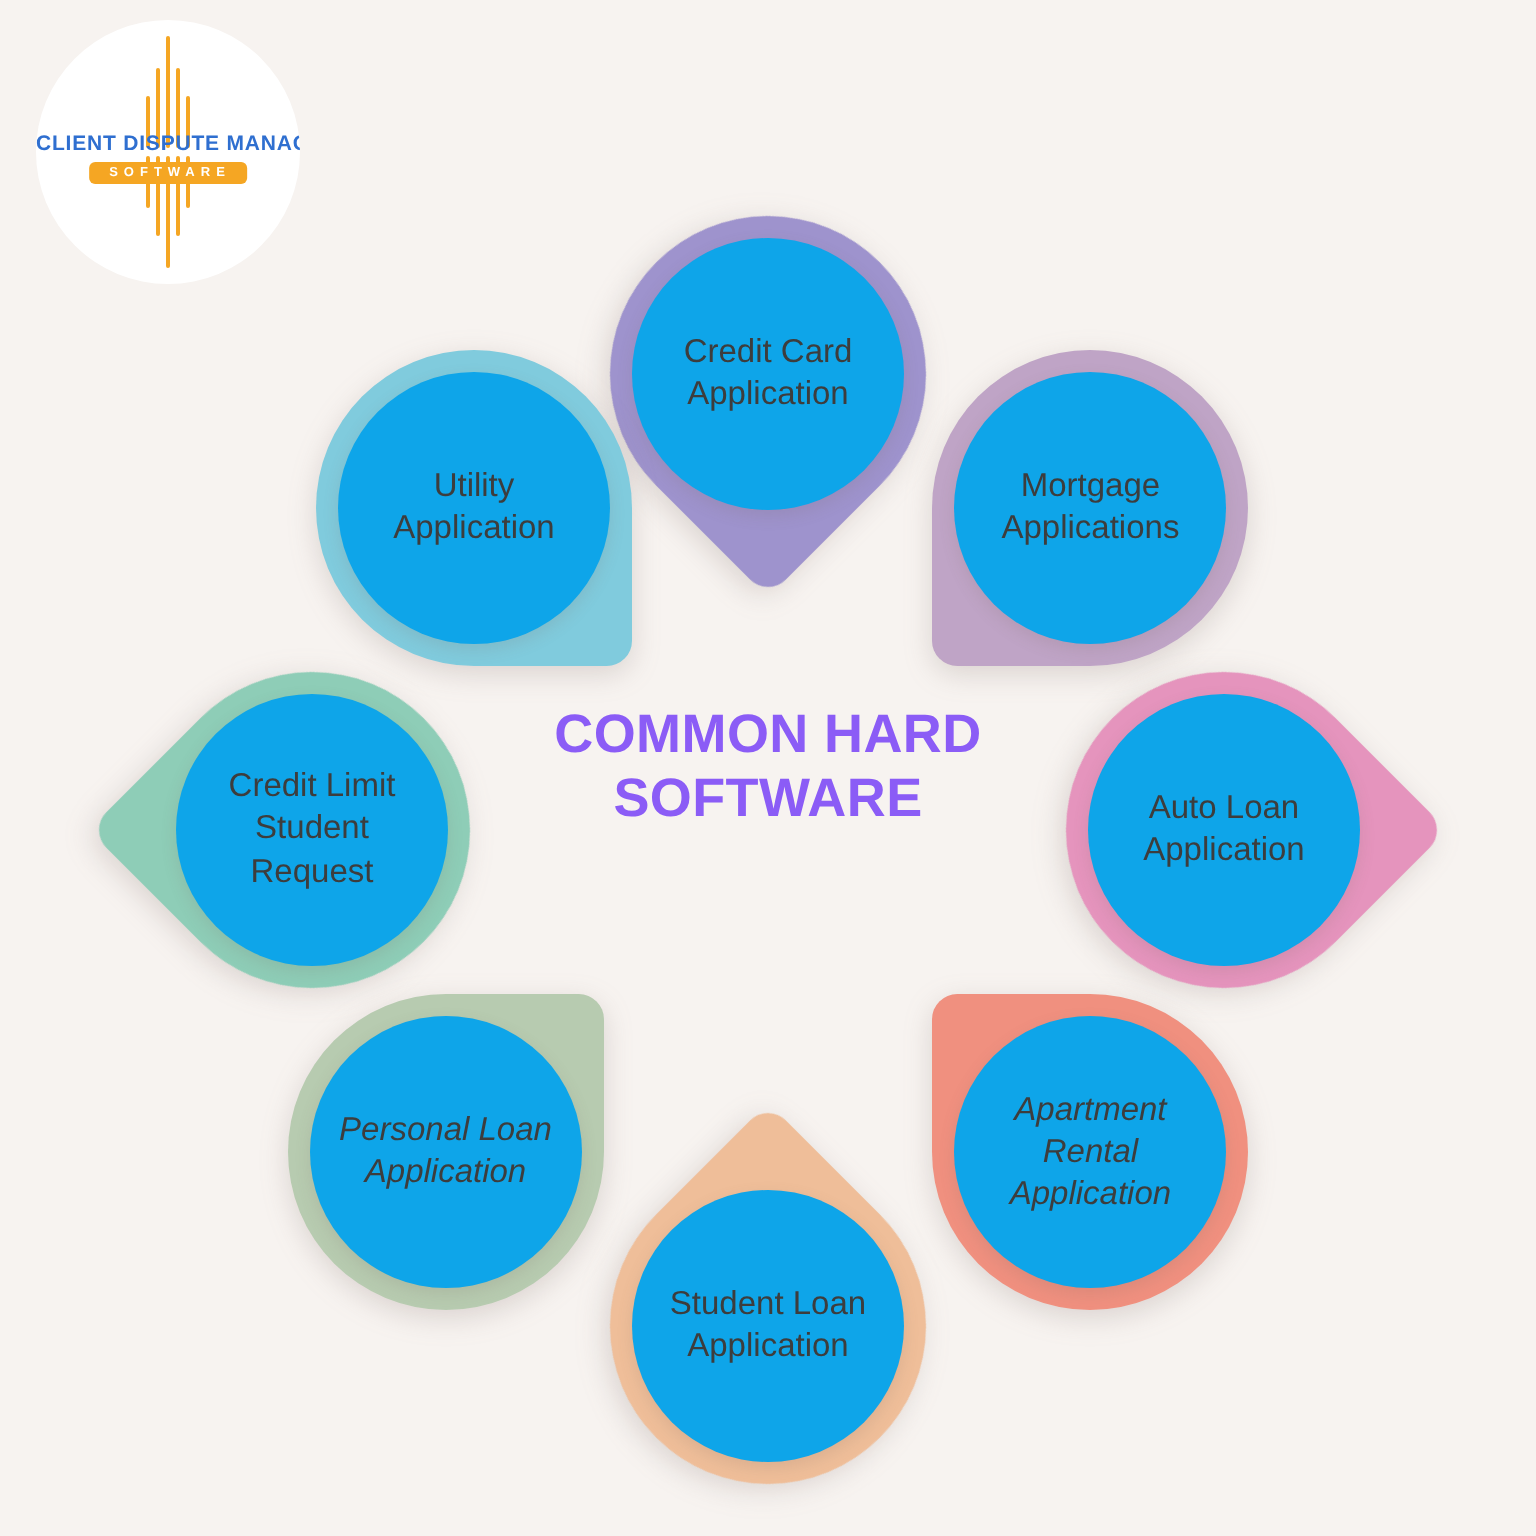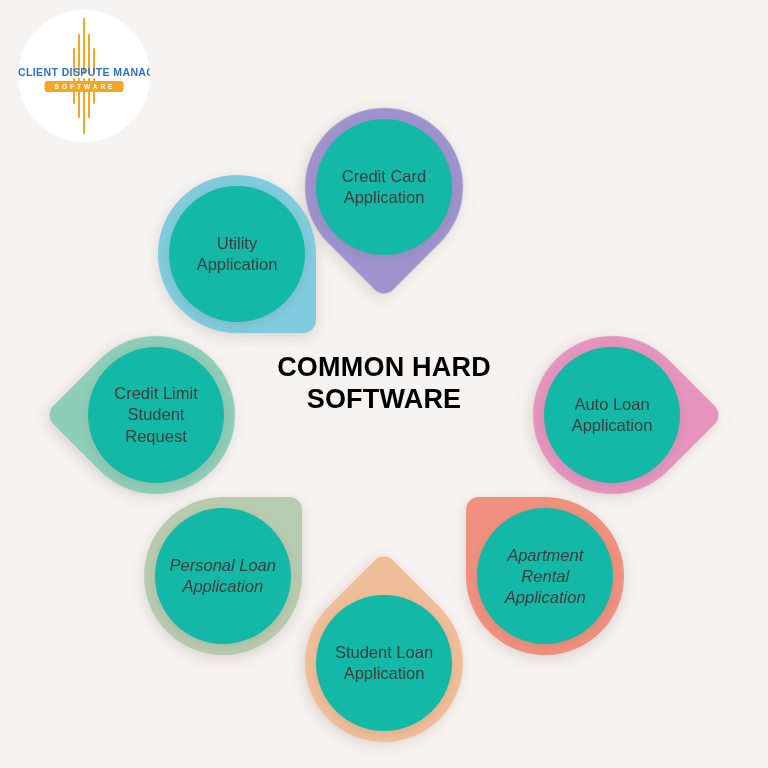--- a/index.html
+++ b/index.html
@@ -47,21 +47,21 @@
     background:#f5a623;color:#ffffff;
     font-size:6.5px;font-weight:bold;letter-spacing:3px;
     padding:2px 8px 2px 10px;border-radius:3px;white-space:nowrap;
   }
 
   
   .center-title{
     position:absolute;left:50%;top:50%;
     transform:translate(-50%,-50%);
     width:300px;text-align:center;
-    color:#000000;
+    color:#8b5cf6;
     font-size:27px;font-weight:bold;line-height:1.18;
     letter-spacing:.2px;
     z-index:5;
   }
 
   
   .node{
     position:absolute;
     width:158px;height:158px;
     z-index:3;
@@ -69,21 +69,21 @@
   .drop{
     position:absolute;inset:0;
     border-radius:50% 50% 50% 50%;
     filter:drop-shadow(0 4px 7px rgba(120,100,95,.22));
   }
   .bubble{
     position:absolute;
     left:11px;top:11px;
     width:136px;height:136px;
     border-radius:50%;
-    background:#14b8a6;
+    background:#0ea5e9;
     display:flex;align-items:center;justify-content:center;
     text-align:center;
     box-shadow:0 3px 8px rgba(120,100,95,.16);
   }
   .bubble span{
     display:block;
     color:#3d3d3d;
     font-size:16.5px;
     line-height:1.28;
     padding:0 8px;
@@ -132,20 +132,29 @@
 
 <div class="node" style="left: 305px; top: 108px;">
       <div class="drop p-s" style="background: rgb(158, 147, 205);"></div>
       <div class="bubble">
         <span>
           <div>Credit Card</div>
           <div>Application</div>
         </span>
       </div>
     </div>
+    <div class="node" style="left: 466.22px; top: 174.78px;">
+      <div class="drop p-sw" style="background: rgb(191, 164, 198);"></div>
+      <div class="bubble">
+        <span>
+          <div>Mortgage</div>
+          <div>Applications</div>
+        </span>
+      </div>
+    </div>
     <div class="node" style="left: 533px; top: 336px;">
       <div class="drop p-w" style="background: rgb(229, 148, 189);"></div>
       <div class="bubble">
         <span>
           <div>Auto Loan</div>
           <div>Application</div>
         </span>
       </div>
     </div>
     <div class="node" style="left: 466.22px; top: 497.22px; font-style: italic;">

